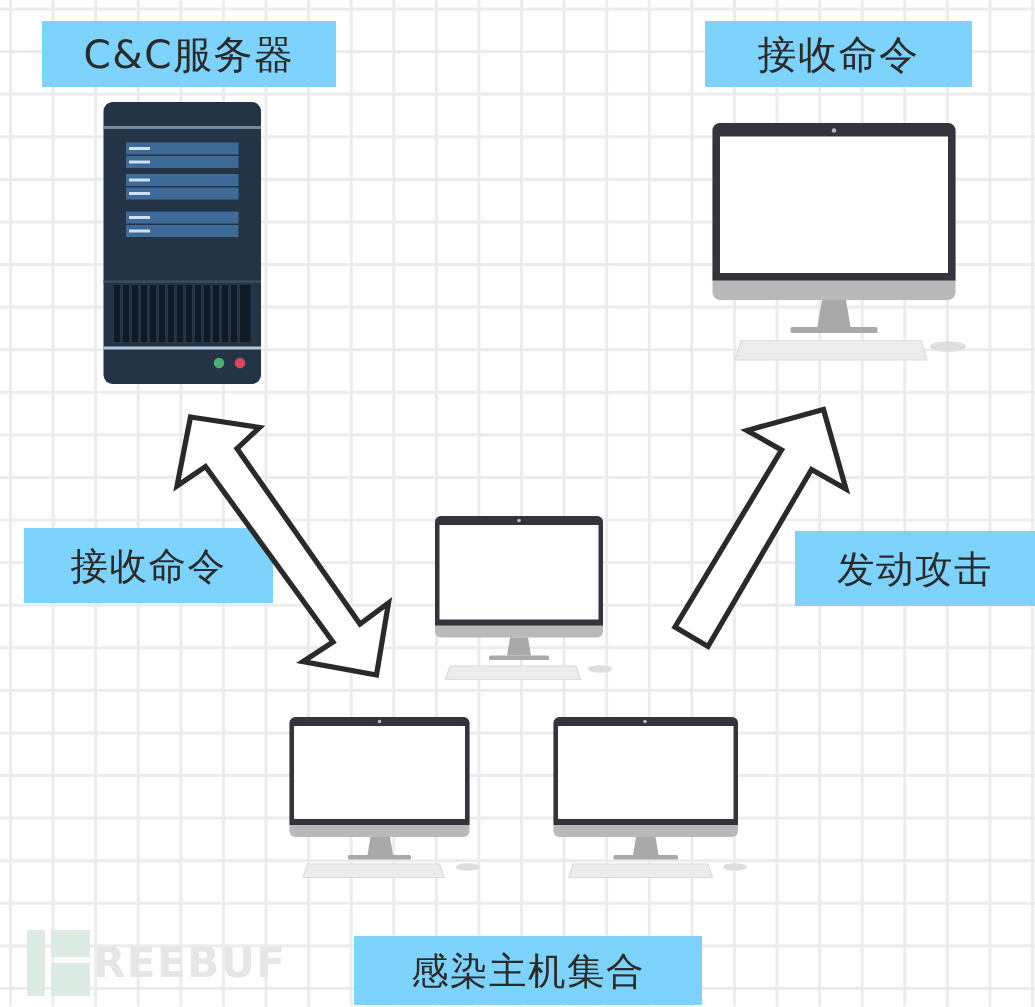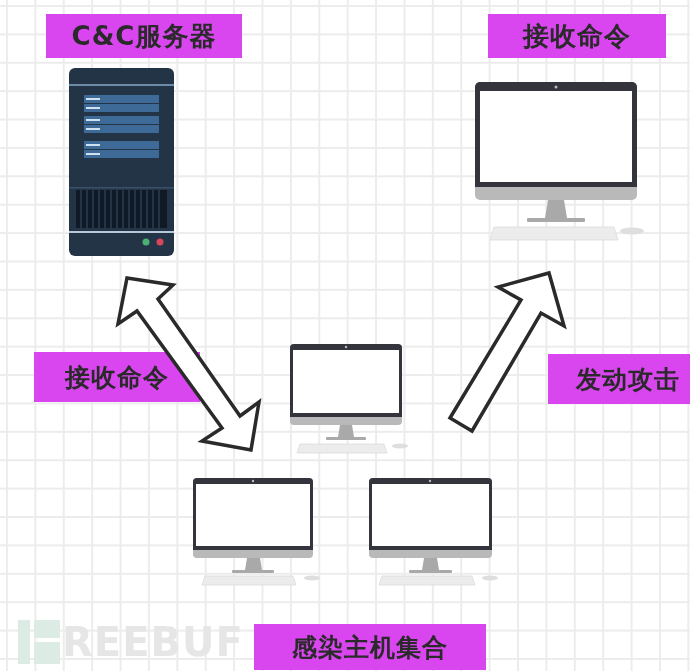--- a/index.html
+++ b/index.html
@@ -7,36 +7,35 @@
     width: 690px; height: 671px; position: relative; overflow: hidden;
     background-color: #ffffff;
     background-image:
       linear-gradient(to right, #ececec 0, #ececec 2px, transparent 2px),
       linear-gradient(to bottom, #ececec 0, #ececec 2px, transparent 2px);
     background-size: 28.4px 28.4px;
     background-position: 6px 5px;
     font-family: "DejaVu Sans", "Liberation Sans", sans-serif;
   }
   .label {
-    position: absolute; background: #d946ef; color: #2a2a2a;
-    font-size: 25px; font-weight: bold; letter-spacing: 1px;
+    position: absolute; background: #7dd3fc; color: #2a2a2a;
+    font-size: 25px; font-weight: normal; letter-spacing: 1px;
     display: flex; align-items: center; justify-content: center;
     white-space: nowrap;
-    margin-left: 18px;
   }
   svg { position: absolute; left: 0; top: 0; overflow: visible; }
   .watermark {
     position: absolute; left: 18px; top: 620px; height: 44px;
     display: flex; align-items: center;
   }
   .wm-f { position: relative; width: 42px; height: 44px; }
   .wm-f span { position: absolute; background: #dcebe4; }
   .wm-text {
     font-family: "DejaVu Sans", sans-serif; font-weight: bold;
-    font-size: 40px; color: #e6e6e6; letter-spacing: 1px; margin-left: 2px;
+    font-size: 28px; color: #e6e6e6; letter-spacing: 1px; margin-left: 2px;
     line-height: 44px;
   }
 </style>
 </head>
 <body>
 
 <div class="label" style="left:28px; top:14px; width:196px; height:44px; font-size:26px;">C&amp;C服务器</div>
 
 <div class="label" style="left:470px; top:14px; width:178px; height:44px; font-size:26px;">接收命令</div>
 

